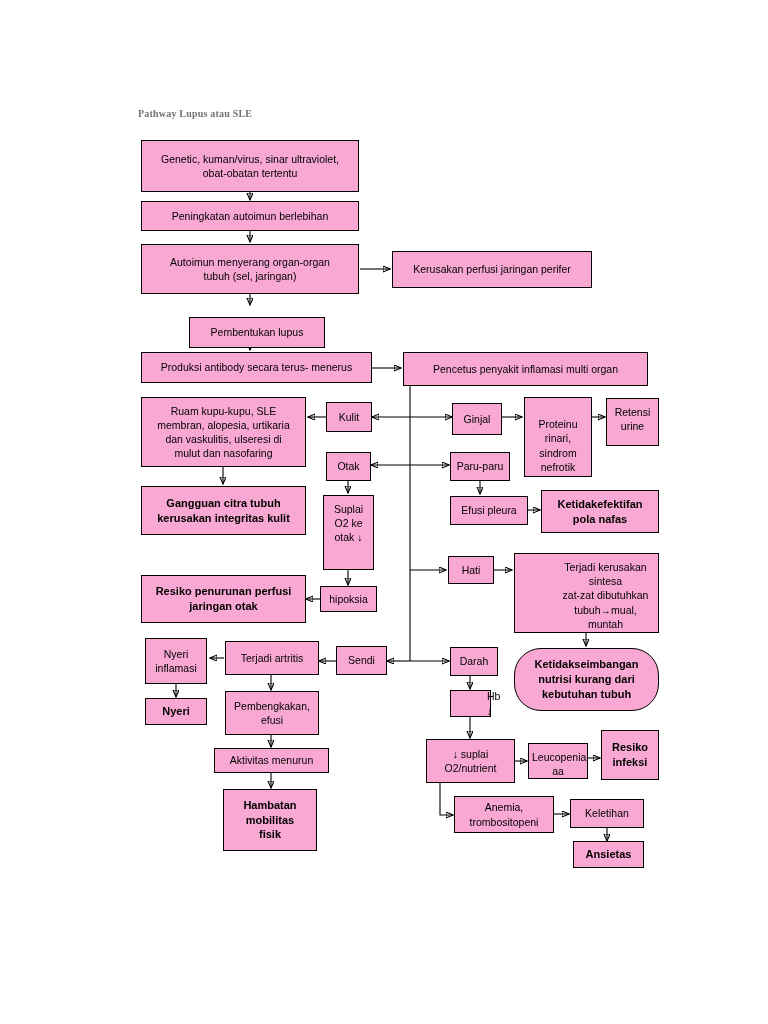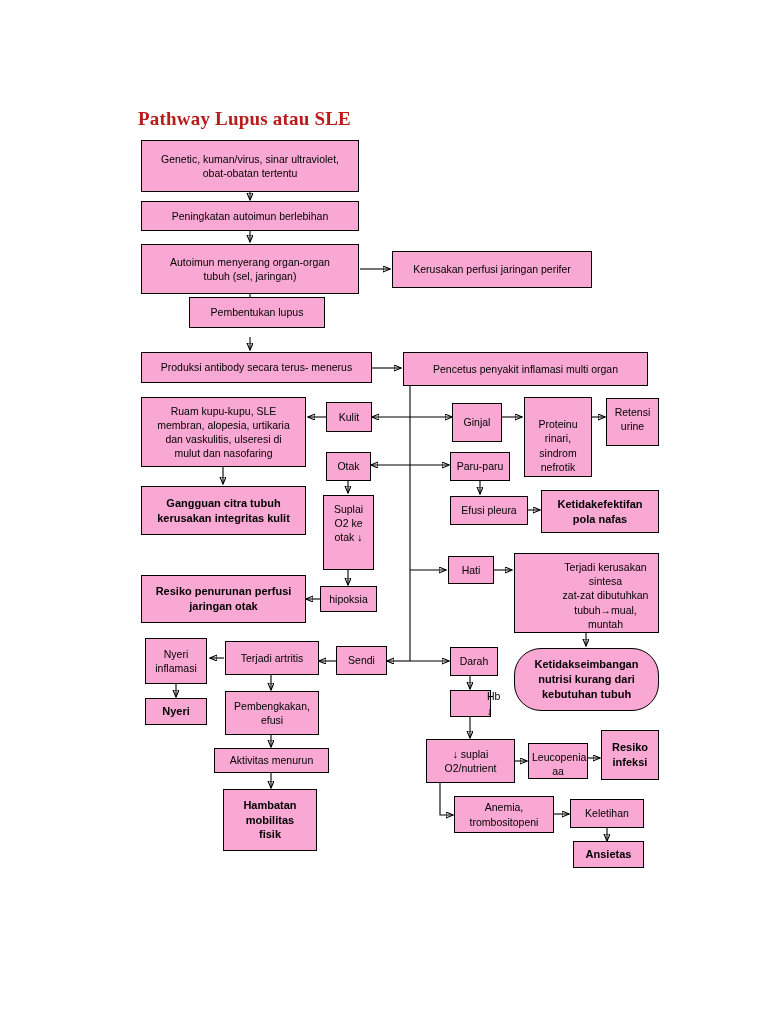--- a/index.html
+++ b/index.html
@@ -18,24 +18,24 @@
   #diagram {
     position: absolute;
     left: 0; top: 0;
     width: 768px;
     height: 1024px;
   }
   .title {
     position: absolute;
     left: 138px;
     top: 108px;
-    font-size: 19px;
+    font-size: 10px;
     font-weight: bold;
     font-family: "Liberation Serif", "DejaVu Serif", serif;
-    color: #b91c1c;
+    color: #737373;
     white-space: nowrap;
     letter-spacing: 0.2px;
   }
   .node {
     position: absolute;
     box-sizing: border-box;
     border: 1px solid #000;
     background: #f9a8d4;
     display: flex;
     align-items: center;
@@ -177,21 +177,21 @@
 
     <div class="node" style="left:141px; top:244px; width:218px; height:50px;">
       <span class="txt">Autoimun menyerang organ-organ
 tubuh (sel, jaringan)</span>
       </div>
 
     <div class="node" style="left:392px; top:251px; width:200px; height:37px;">
       <span class="txt">Kerusakan perfusi jaringan perifer</span>
       </div>
 
-    <div class="node" style="left:189px; top:297px; width:136px; height:31px;">
+    <div class="node" style="left:189px; top:317px; width:136px; height:31px;">
       <span class="txt">Pembentukan lupus</span>
       </div>
 
     <div class="node" style="left:141px; top:352px; width:231px; height:31px;">
       <span class="txt">Produksi antibody secara terus- menerus</span>
       </div>
 
     <div class="node" style="left:403px; top:352px; width:245px; height:34px;">
       <span class="txt">Pencetus penyakit inflamasi multi organ</span>
       </div>
@@ -200,21 +200,21 @@
       <span class="txt">Ruam kupu-kupu, SLE
 membran, alopesia, urtikaria
 dan vaskulitis, ulseresi di
 mulut dan nasofaring</span>
       </div>
 
     <div class="node" style="left:326px; top:402px; width:46px; height:30px;">
       <span class="txt">Kulit</span>
       </div>
 
-    <div class="node" style="left:452px; top:403px; width:50px; height:39px;">
+    <div class="node" style="left:452px; top:403px; width:50px; height:32px;">
       <span class="txt">Ginjal</span>
       </div>
 
     <div class="node top" style="left:524px; top:397px; width:68px; height:80px;align-items:flex-end;">
       <span class="txt">Proteinu
 rinari,
 sindrom
 nefrotik</span>
       </div>
 

